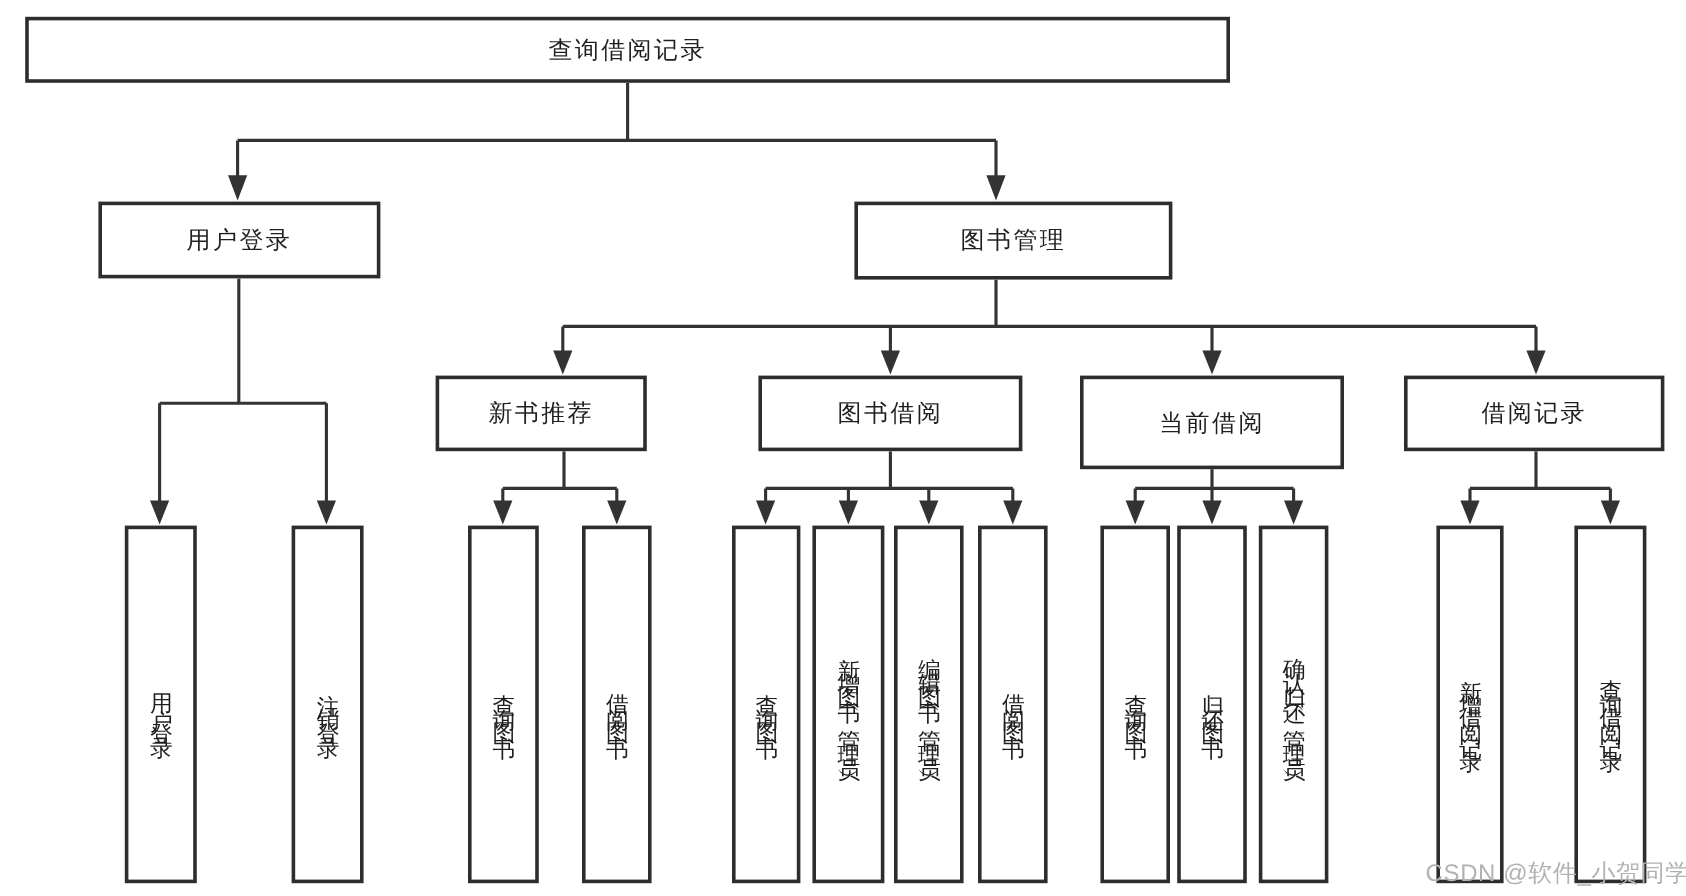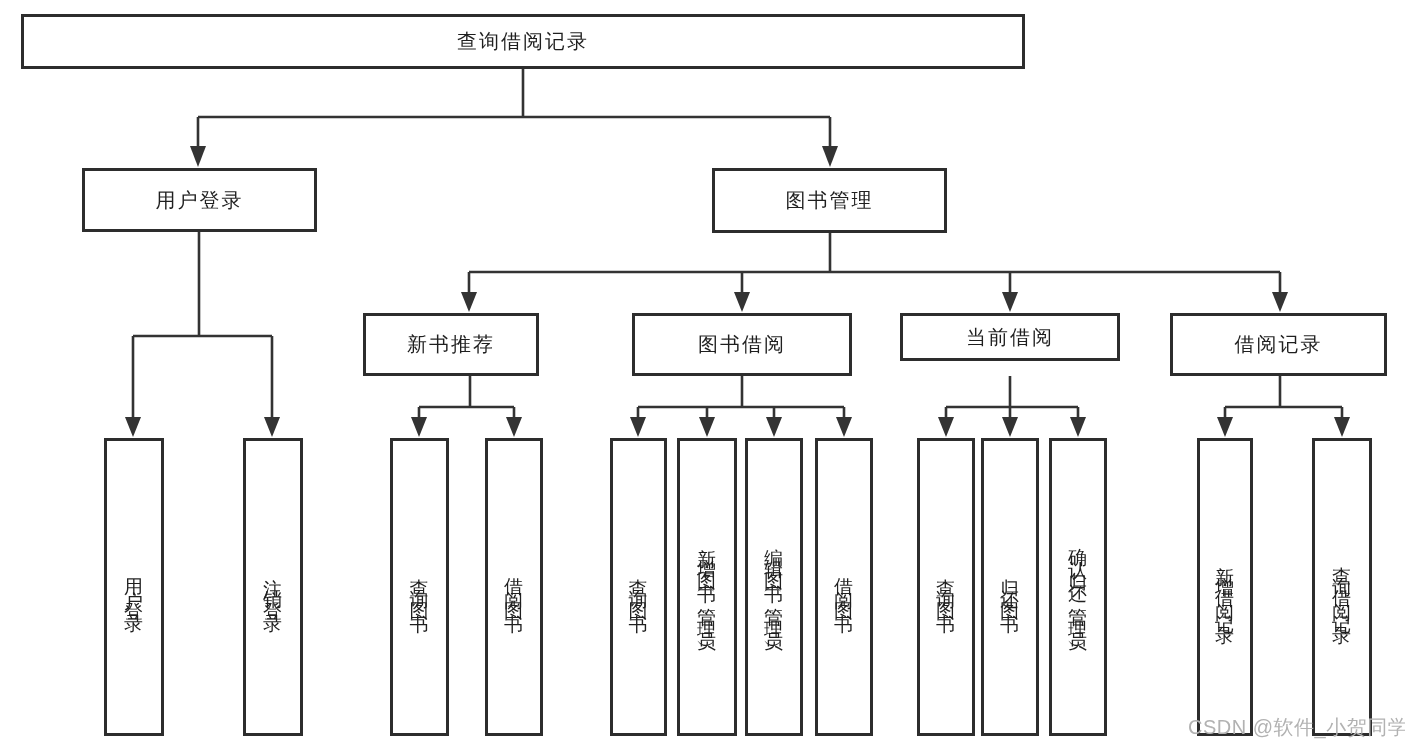--- a/index.html
+++ b/index.html
@@ -89,31 +89,31 @@
     </g>
   </svg>
 
   <div class="hbox" style="left:21px; top:14px; width:1004px; height:55px;">
     <span>查询借阅记录</span>
   </div>
 
   <div class="hbox" style="left:82px; top:168px; width:235px; height:64px;">
     <span>用户登录</span>
   </div>
-  <div class="hbox" style="left:712px; top:168px; width:235px; height:65px;">
+  <div class="hbox" style="left:712px; top:168px; width:265px; height:65px;">
     <span>图书管理</span>
   </div>
 
   <div class="hbox" style="left:363px; top:313px; width:176px; height:63px;">
     <span>新书推荐</span>
   </div>
   <div class="hbox" style="left:632px; top:313px; width:220px; height:63px;">
     <span>图书借阅</span>
   </div>
-  <div class="hbox" style="left:900px; top:313px; width:220px; height:48px;">
+  <div class="hbox" style="left:900px; top:313px; width:220px; height:78px;">
     <span>当前借阅</span>
   </div>
   <div class="hbox" style="left:1170px; top:313px; width:217px; height:63px;text-align:center;">
     <span>借阅记录</span>
   </div>
 
   <div class="vbox" style="left:104px; top:438px; width:60px; height:298px;">
     <span>用户登录</span>
   </div>
   <div class="vbox" style="left:243px; top:438px; width:60px; height:298px;">

